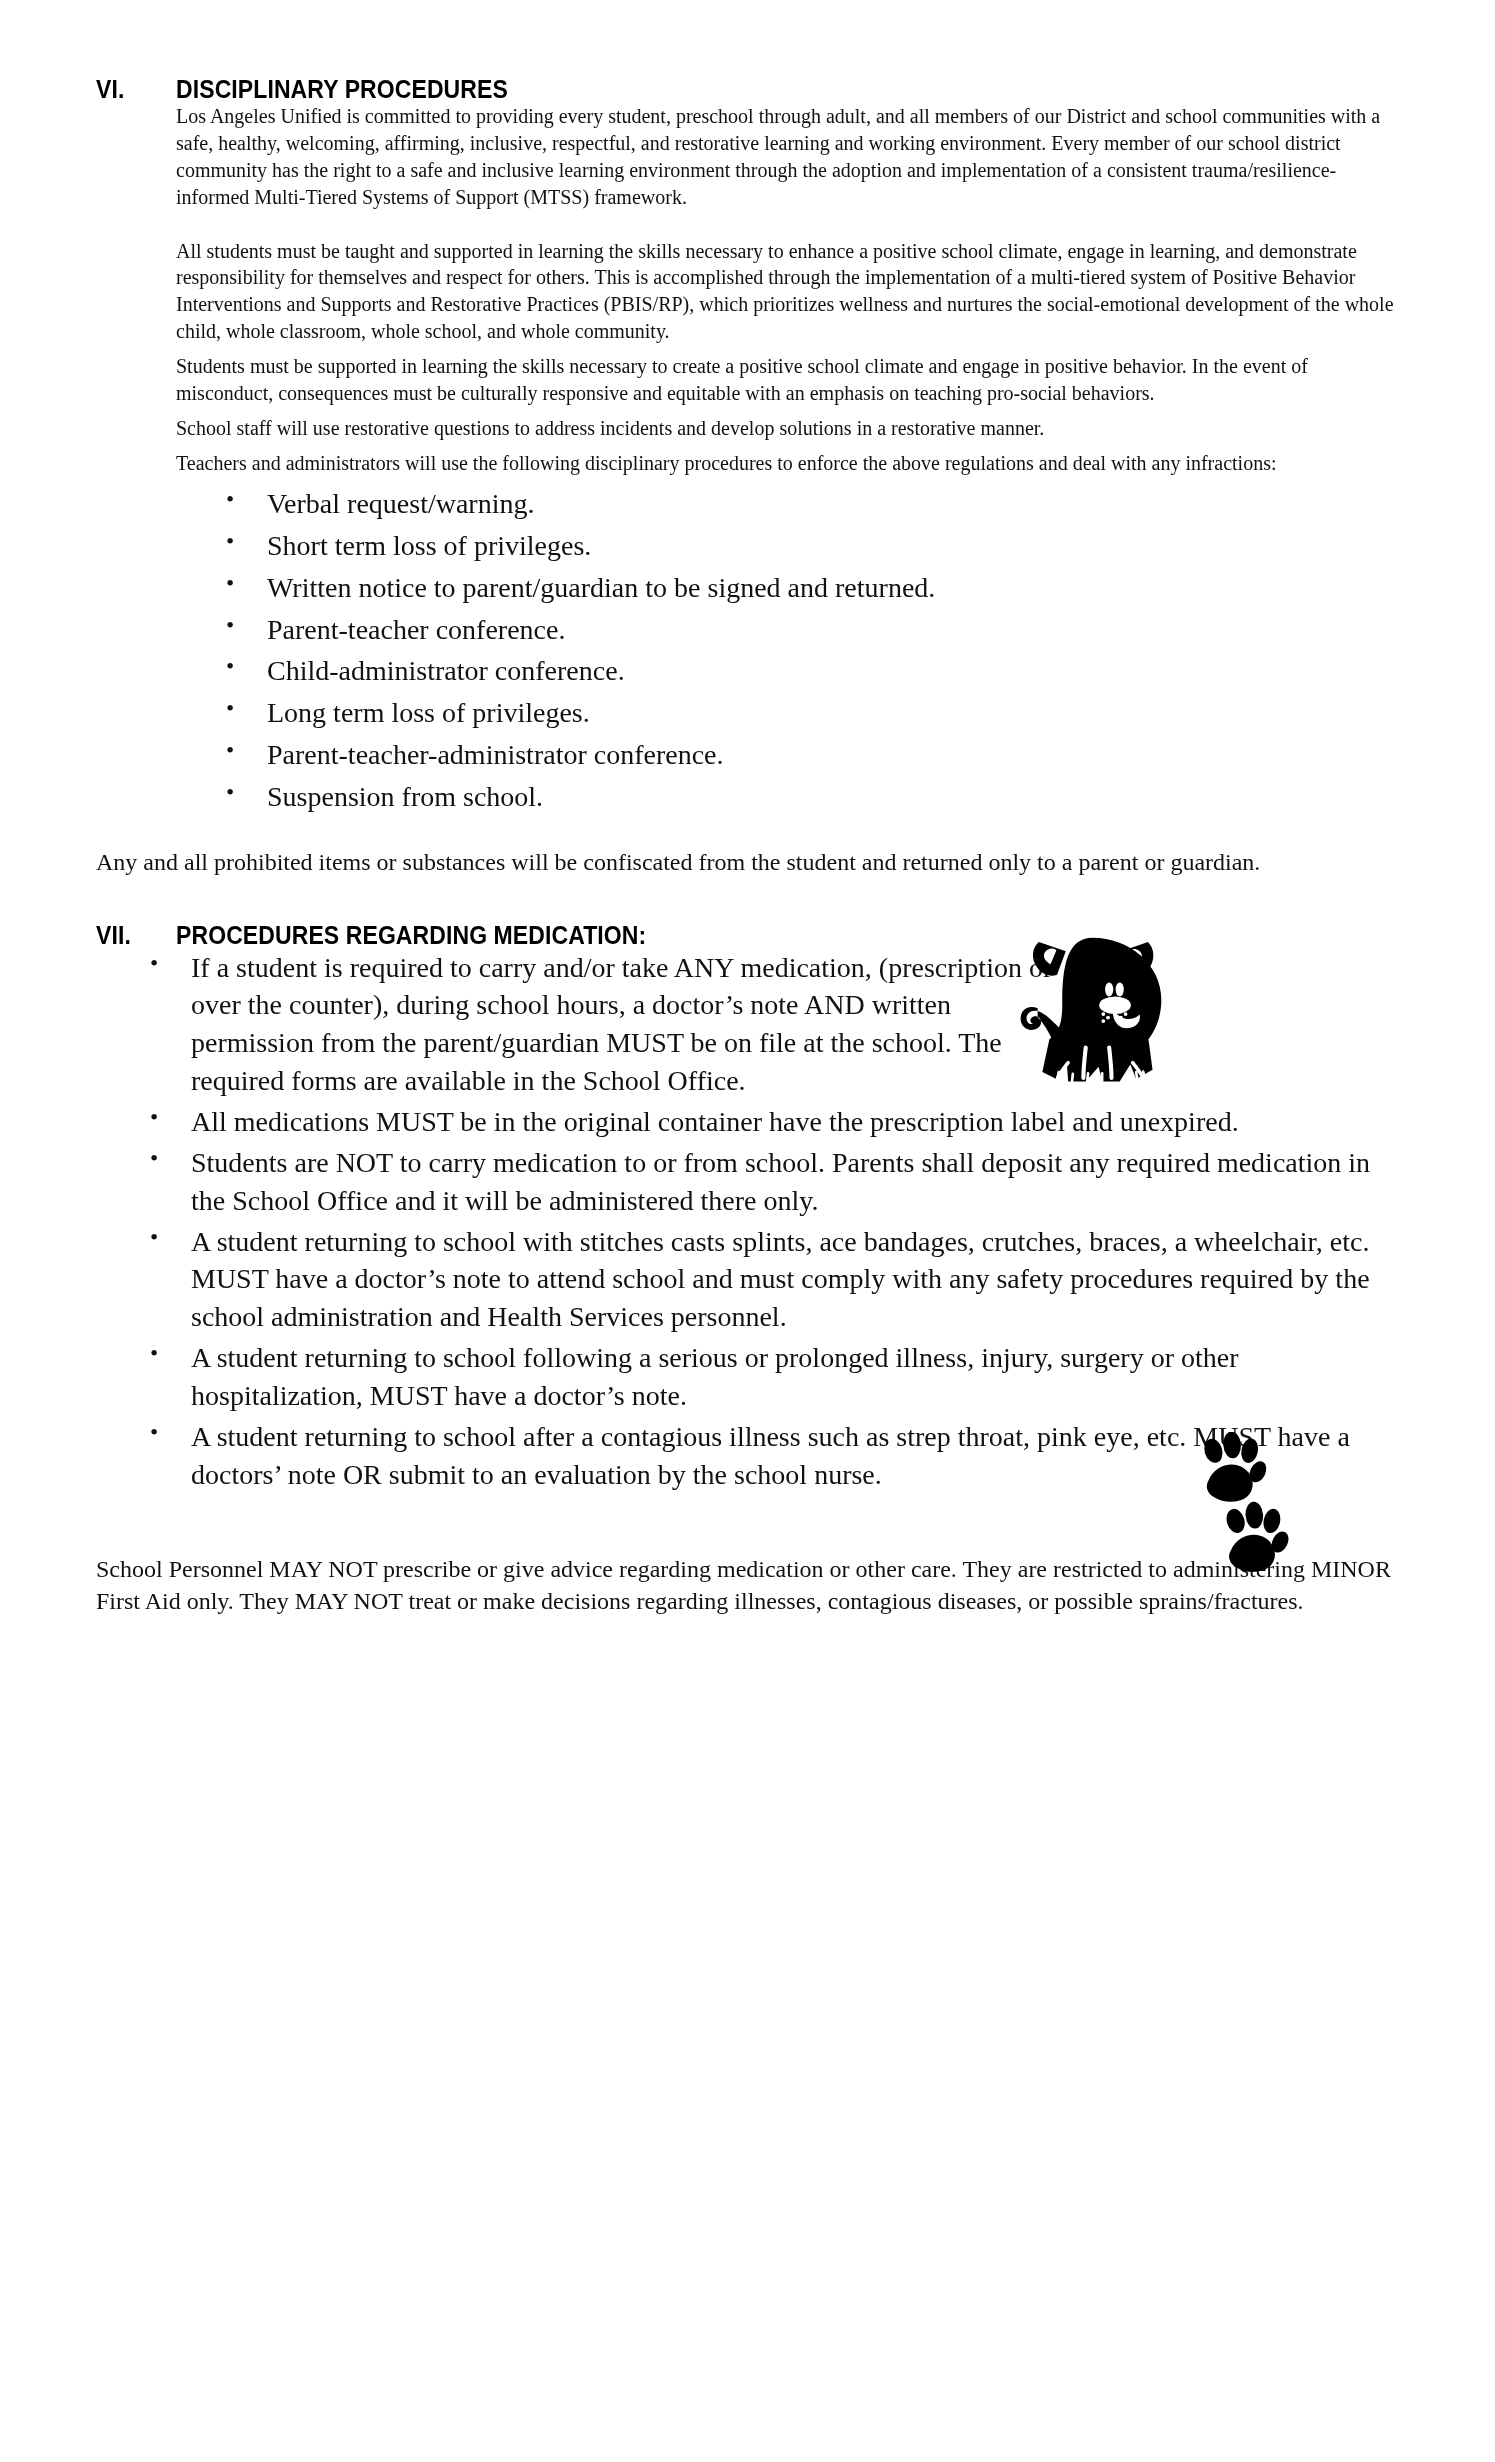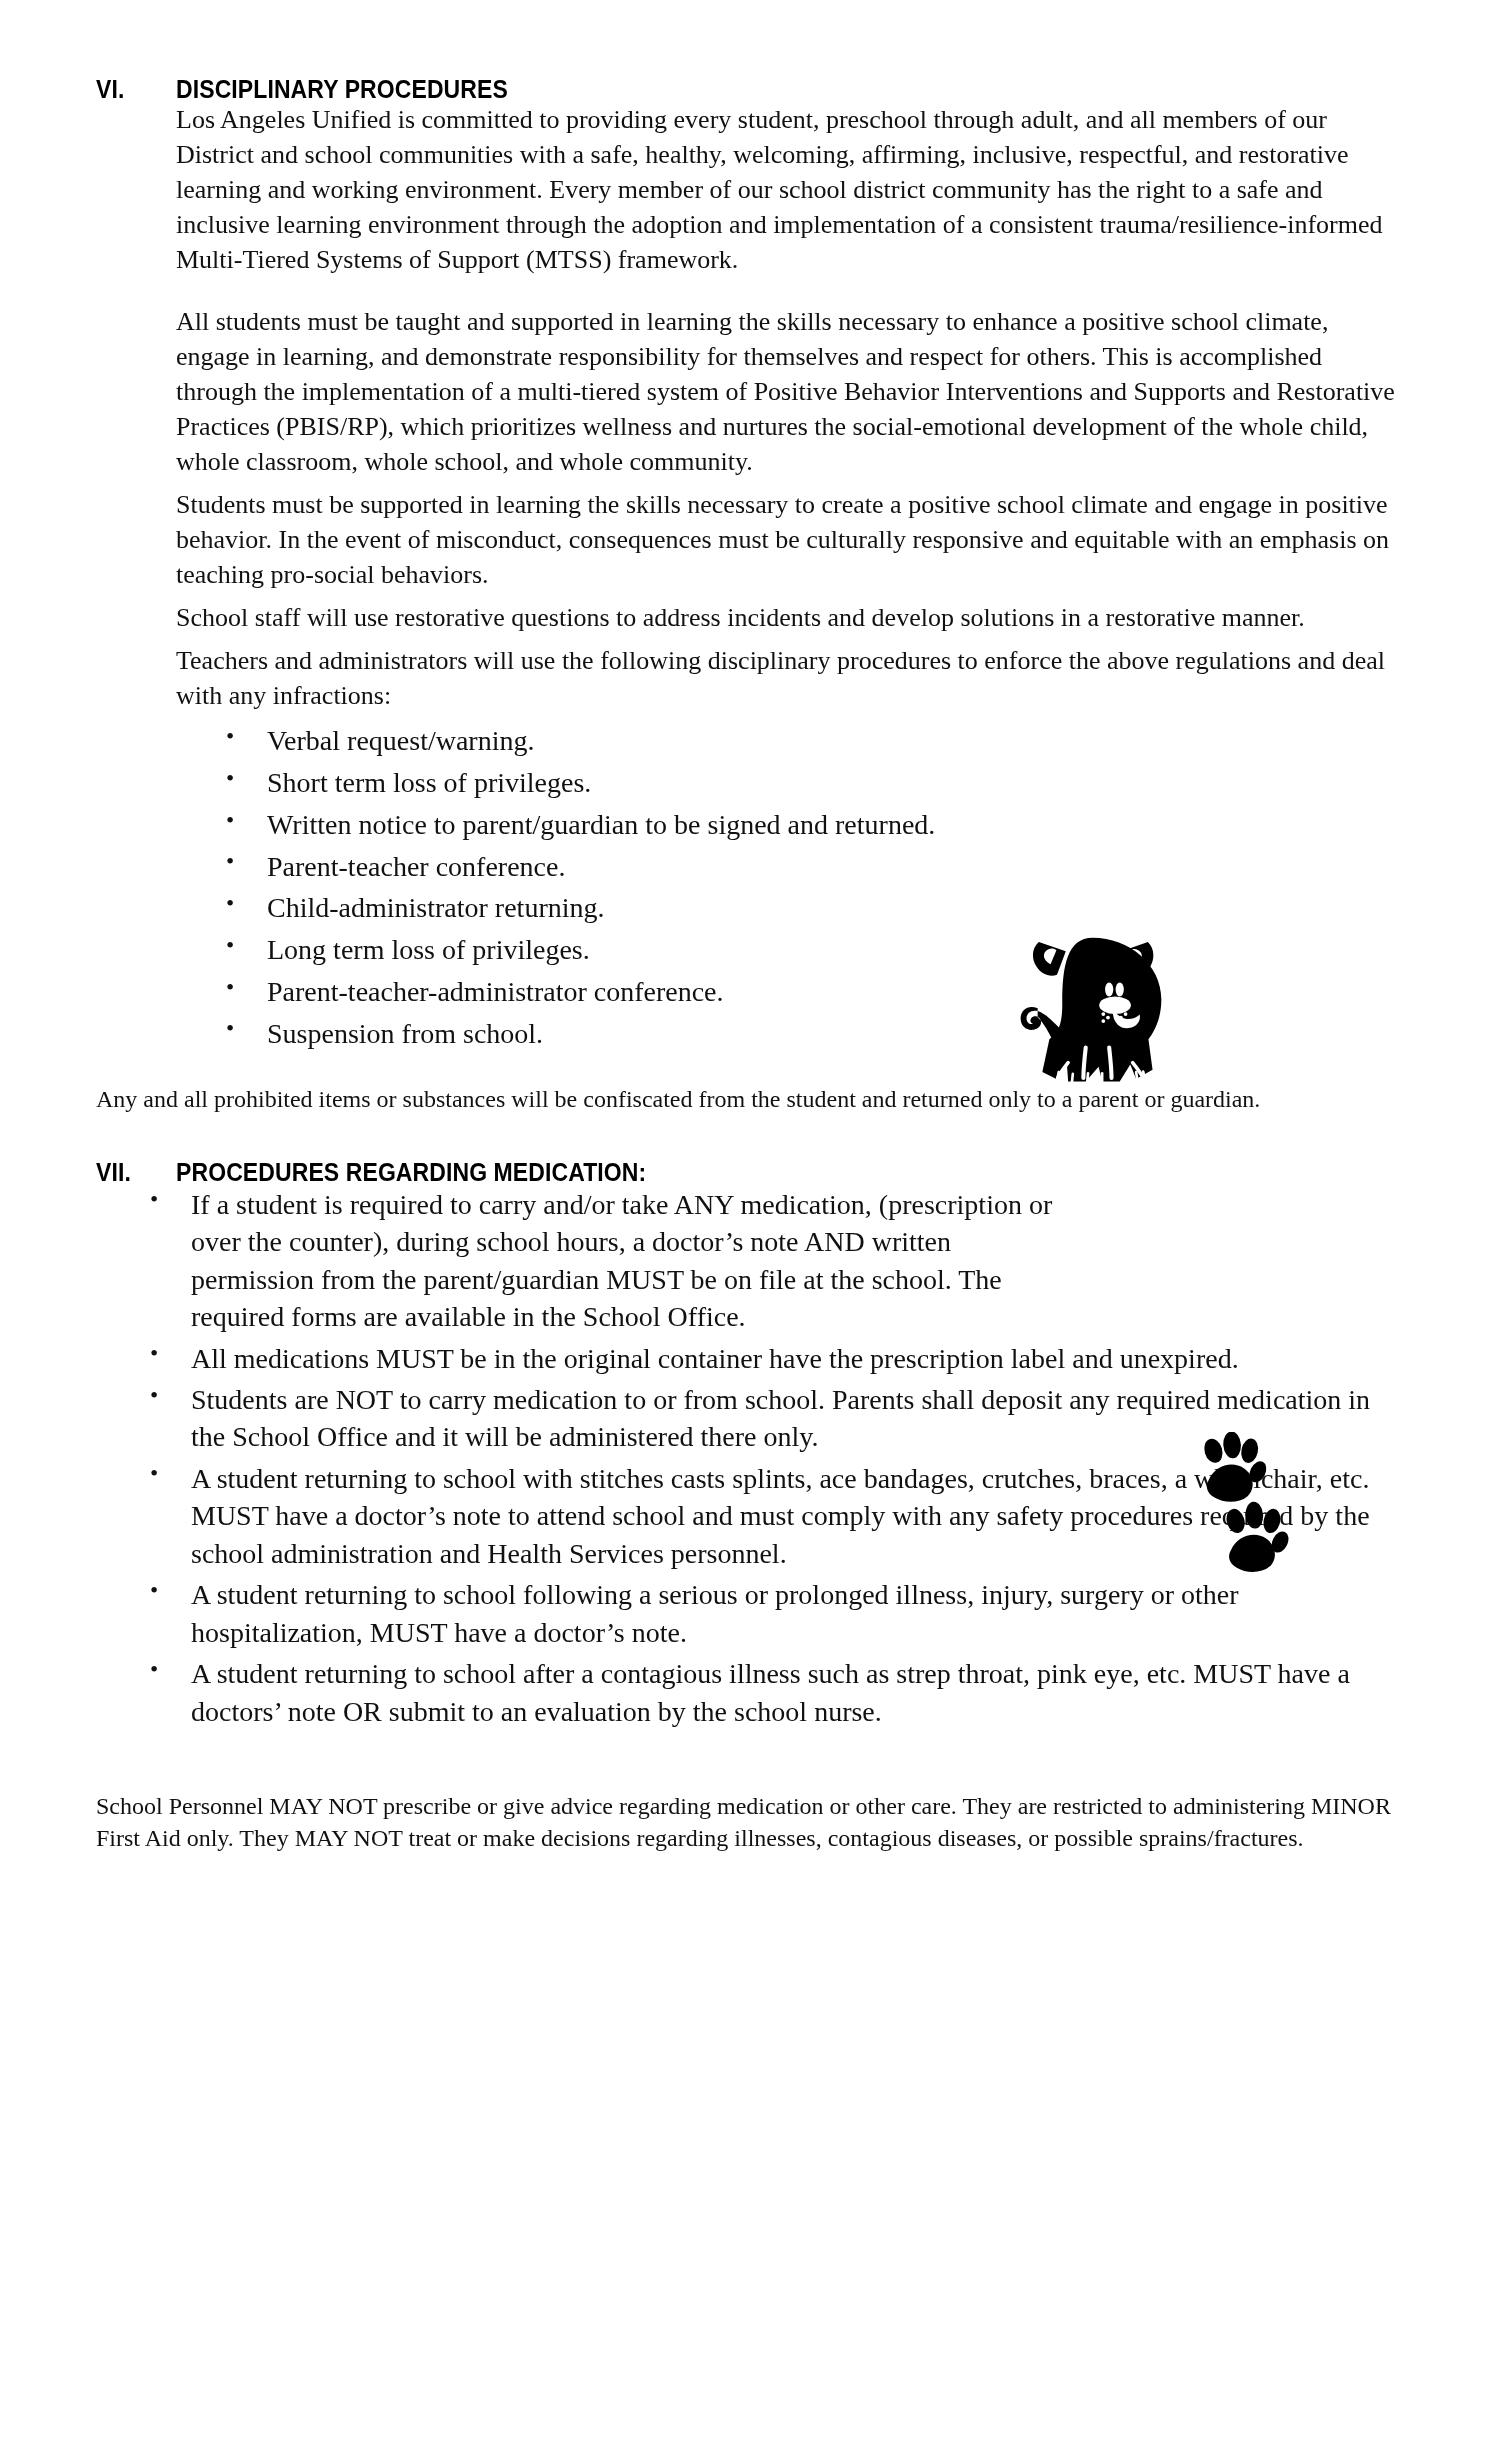--- a/index.html
+++ b/index.html
@@ -53,21 +53,21 @@
     width: 87px;
   }
   .section-heading .heading-text {
     display: inline-block;
   }
 
   
   p.body-indent {
     margin: 0;
     padding: 0;
-    font-size: 26px;
+    font-size: 20px;
     line-height: 1.345;
     text-align: left;
     margin-left: 80px;
     width: 1222px;
   }
   p.body-full {
     margin: 0;
     padding: 0;
     font-size: 24px;
     line-height: 1.345;
@@ -165,21 +165,21 @@
     <div class="gap-sm"></div>
 
     <p class="body-indent">Teachers and administrators will use the following disciplinary procedures to enforce the above regulations and deal with any infractions:</p>
     <div class="gap-sm"></div>
 
     <ul class="bullets list-discipline">
       <li>Verbal request/warning.</li>
       <li>Short term loss of privileges.</li>
       <li>Written notice to parent/guardian to be signed and returned.</li>
       <li>Parent-teacher conference.</li>
-      <li>Child-administrator returning.</li>
+      <li>Child-administrator conference.</li>
       <li>Long term loss of privileges.</li>
       <li>Parent-teacher-administrator conference.</li>
       <li>Suspension from school.</li>
     </ul>
 
     <div class="gap-md"></div>
 
     <p class="body-full">Any and all prohibited items or substances will be confiscated from the student and returned only to a parent or guardian.</p>
 
     <div class="gap-lg"></div>

